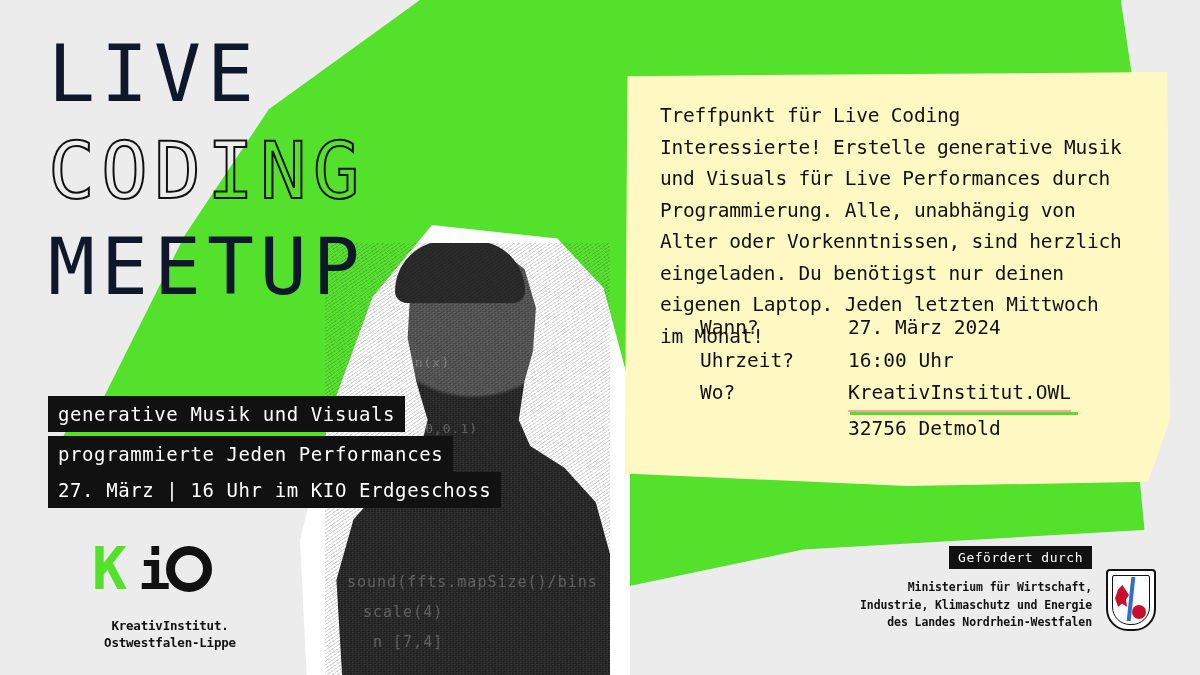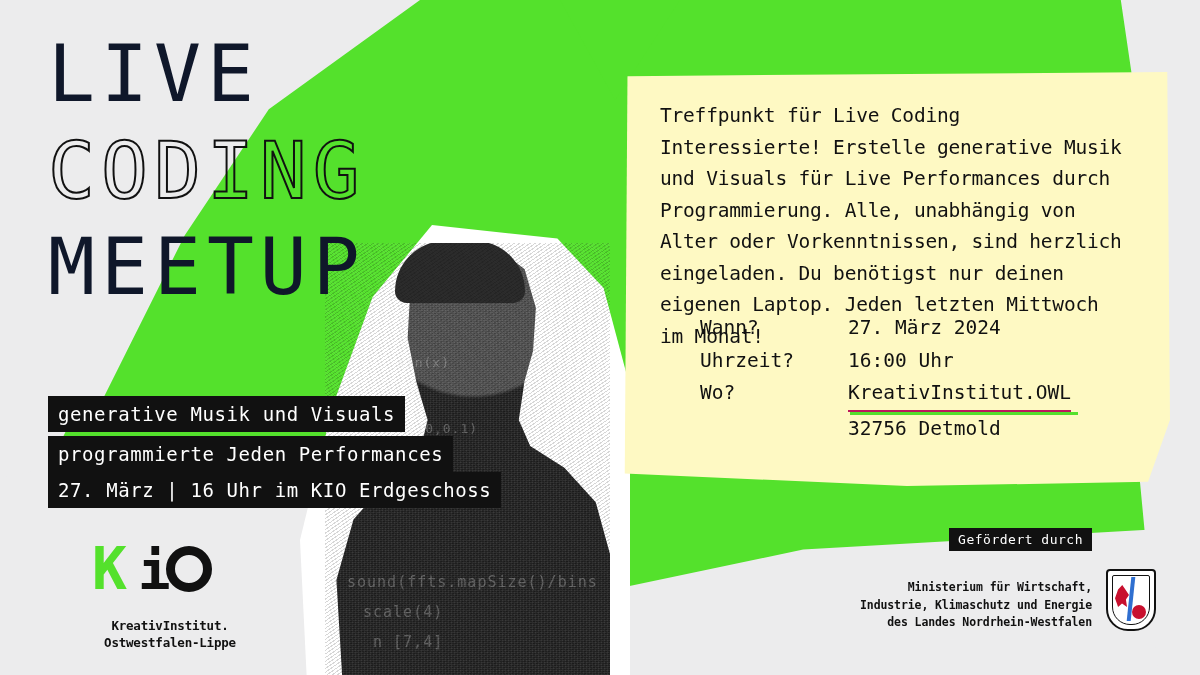--- a/index.html
+++ b/index.html
@@ -193,21 +193,21 @@
     font-size: 19.5px;
     line-height: 1.62;
     color: #111111;
   }
   .details table { border-collapse: collapse; }
   .details td { padding: 0 0 1px 0; vertical-align: top; white-space: nowrap; }
   .details td.k { width: 148px; }
   .underline-green {
     display: inline-block;
     position: relative;
-    border-bottom: 2px solid #be185d;
+    border-bottom: 2px solid #fca5a5;
     padding-bottom: 1px;
   }
   .underline-green::after {
     content: "";
     position: absolute;
     left: 2px; bottom: -5px;
     width: 102%;
     height: 3px;
     background: #54e12c;
   }
@@ -260,21 +260,21 @@
     gap: 14px;
   }
   .funding-text { text-align: right; }
   .funding-badge {
     display: inline-block;
     background: #111111;
     color: #ffffff;
     font-size: 13px;
     letter-spacing: 0.5px;
     padding: 4px 9px;
-    margin-bottom: 28px;
+    margin-bottom: 10px;
   }
   .funding-lines {
     font-size: 11.5px;
     font-weight: bold;
     line-height: 1.5;
     color: #111111;
     letter-spacing: -0.1px;
   }
   .nrw-shield {
     width: 50px; height: 62px;

